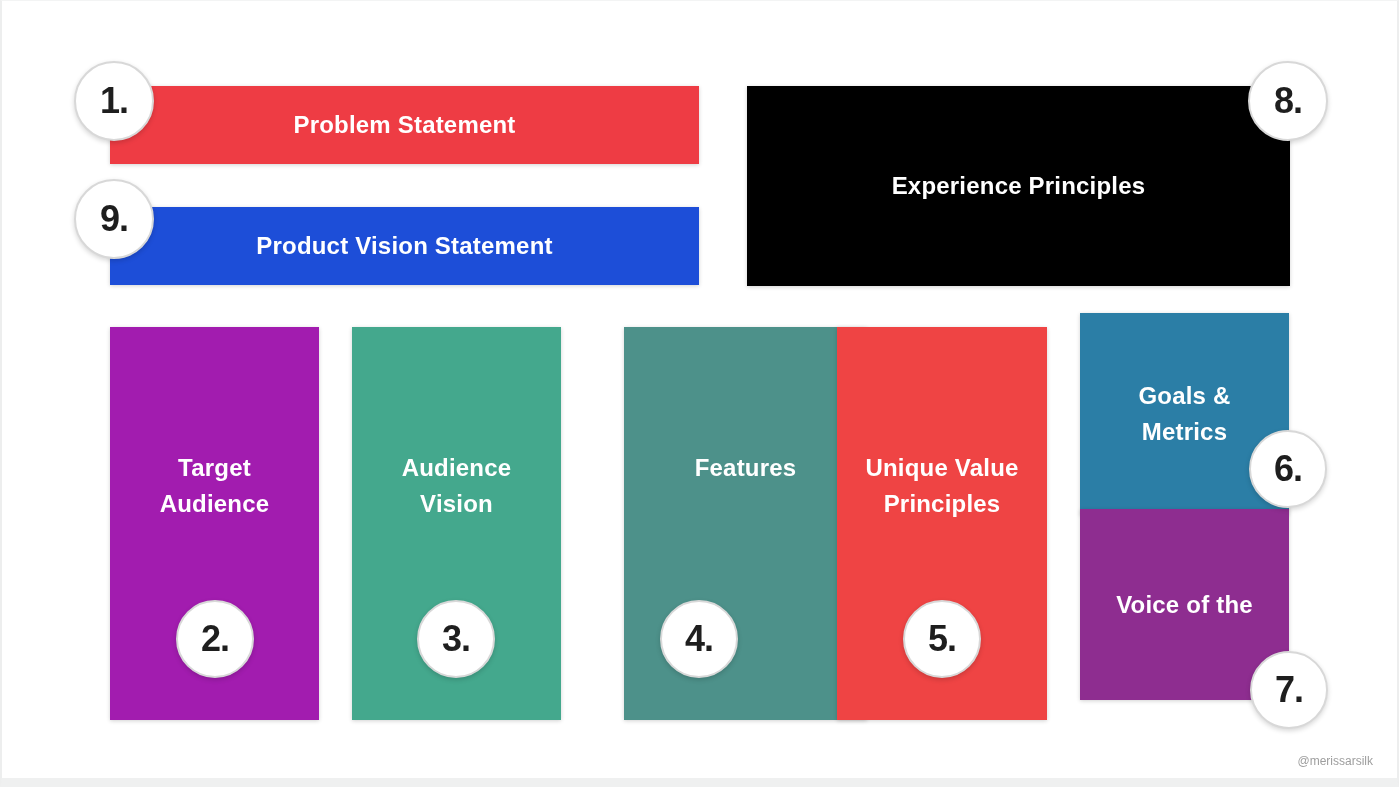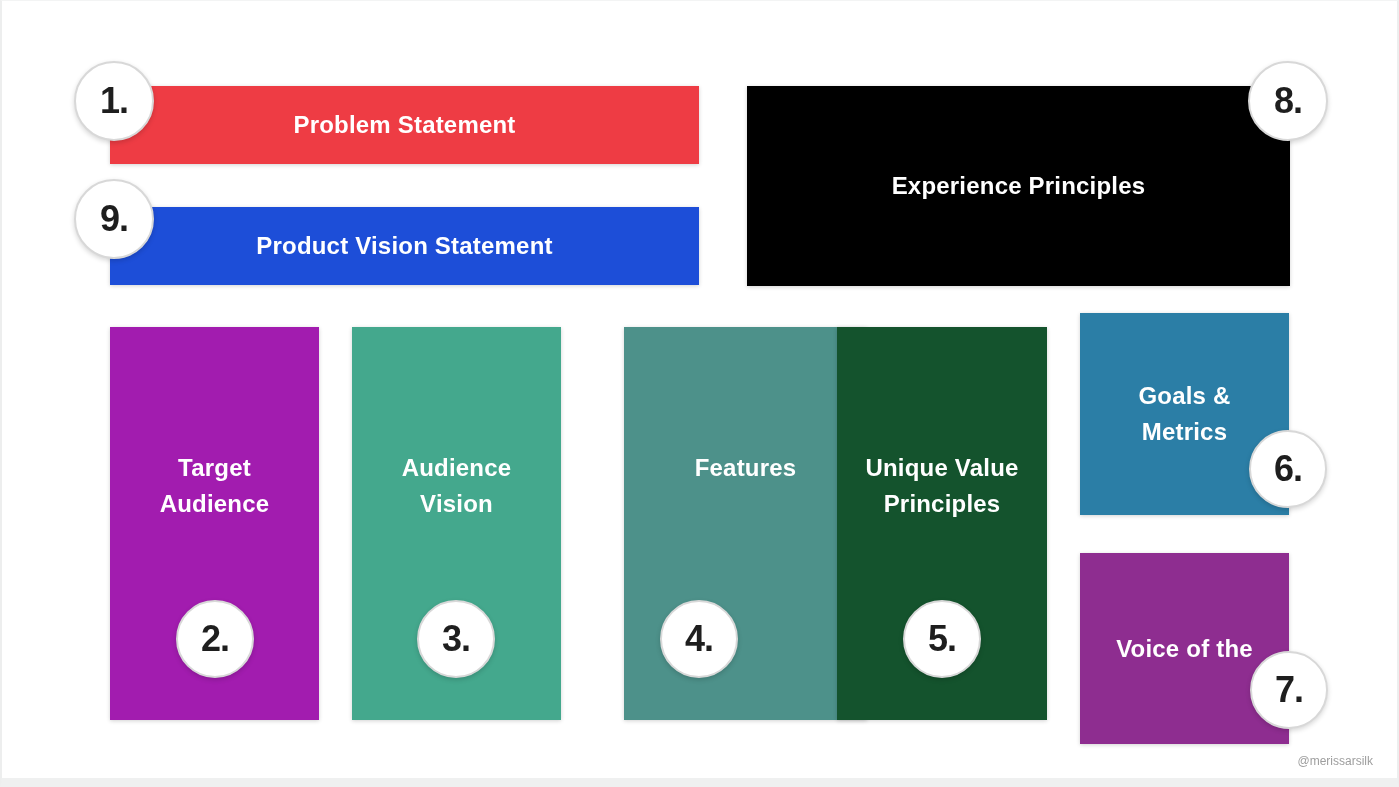--- a/index.html
+++ b/index.html
@@ -111,35 +111,35 @@
       <span class="line">Vision</span>
     </div>
   </div>
 
   <div class="block col" style="left: 593px; top: 326px; width: 243px; height: 393px; background-color: rgb(77, 145, 138); margin-left: 29px;">
     <div class="label">
       <span class="line">Features</span>
     </div>
   </div>
 
-  <div class="block col" style="left: 835px; top: 326px; width: 210px; height: 393px; background-color: #14532d;">
+  <div class="block col" style="left: 835px; top: 326px; width: 210px; height: 393px; background-color: #ef4444;">
     <div class="label">
       <span class="line">Unique Value</span>
       <span class="line">Principles</span>
     </div>
   </div>
 
   <div class="block centered" style="left: 1078px; top: 312px; width: 209px; height: 202px; background-color: rgb(43, 126, 166);">
     <div class="label">
       <span class="line">Goals &amp;</span>
       <span class="line">Metrics</span>
     </div>
   </div>
 
-  <div class="block centered" style="left: 1078px; top: 552px; width: 209px; height: 191px; background-color: rgb(142, 45, 144);">
+  <div class="block centered" style="left: 1078px; top: 508px; width: 209px; height: 191px; background-color: rgb(142, 45, 144);">
     <div class="label">
       <span class="line">Voice of the</span>
     </div>
   </div>
 
   <div class="badge" style="left:72px; top:60px; width:80px; height:80px;">
     <span class="num">1.</span>
   </div>
 
   <div class="badge" style="left:72px; top:178px; width:80px; height:80px;">

